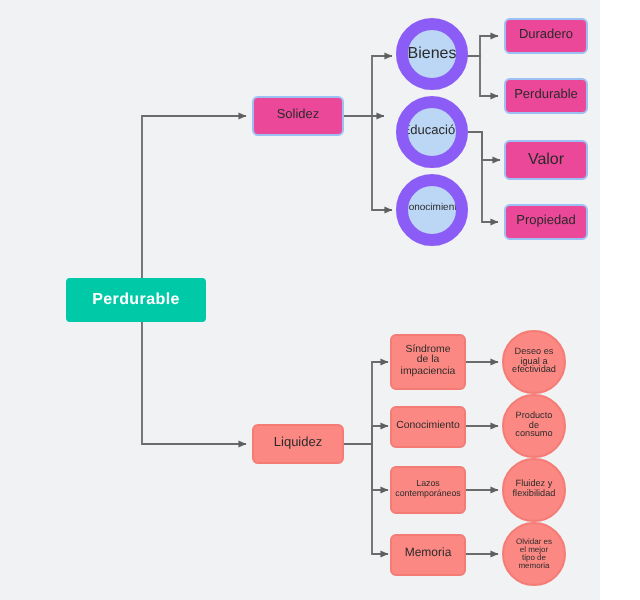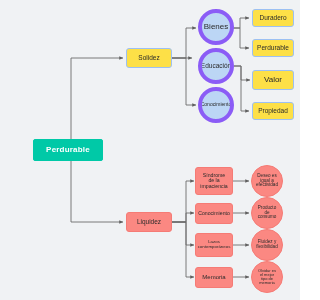--- a/index.html
+++ b/index.html
@@ -42,30 +42,30 @@
   .node-root {
     background: #00c9a7;
     border: 1px solid #00c9a7;
     border-radius: 2px;
     color: #ffffff;
     font-weight: bold;
     font-size: 8px;
     letter-spacing: 0.2px;
   }
   .node-blue-rect {
-    background: #fde047;
+    background: #ec4899;
     border: 1px solid #9cc0f3;
     border-radius: 3px;
     font-size: 6.5px;
     color: #2a2a2a;
     text-align: right;
   }
   .node-blue-circle {
     background: #bcd6f5;
-    border: 4px solid #8b5cf6;
+    border: 6px solid #8b5cf6;
     border-radius: 50%;
     font-size: 6.5px;
     color: #2a2a2a;
   }
   .node-pink-rect {
     background: #fb8882;
     border: 1px solid #f57b75;
     border-radius: 3px;
     font-size: 5.2px;
     color: #2b2b2b;

